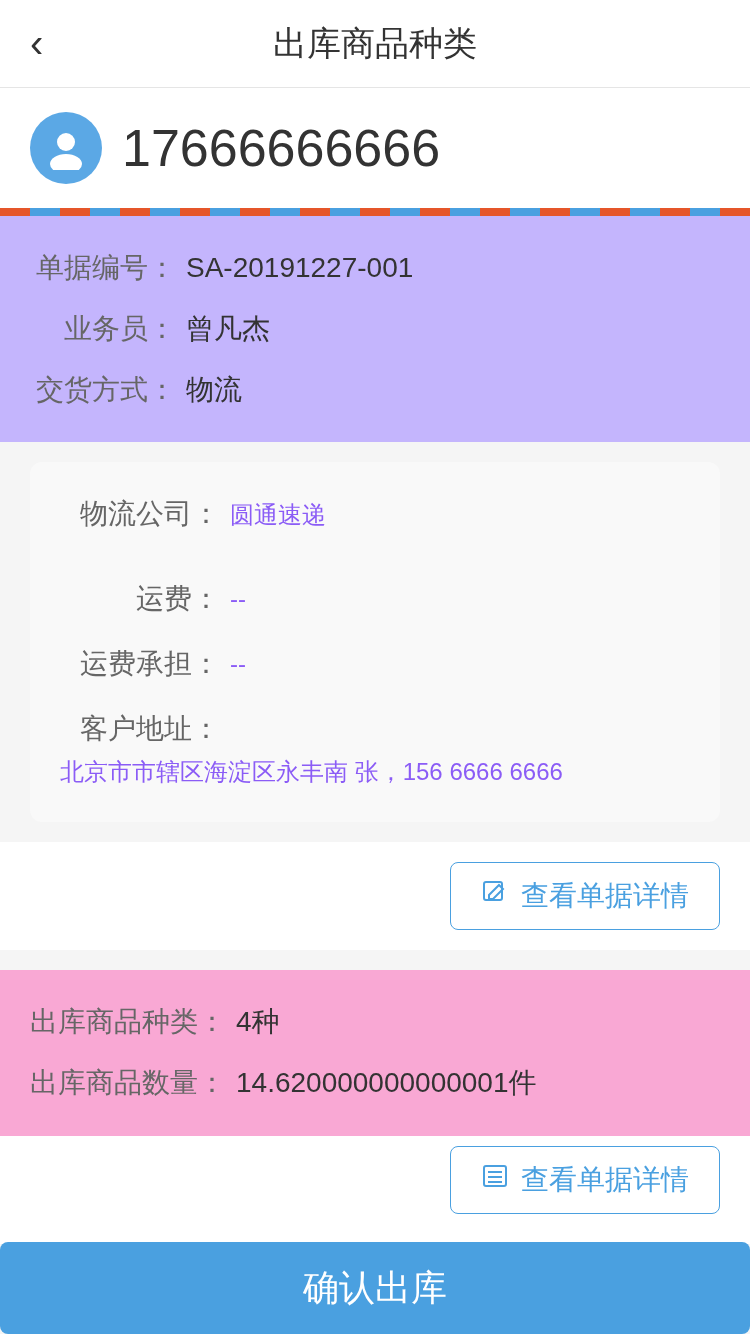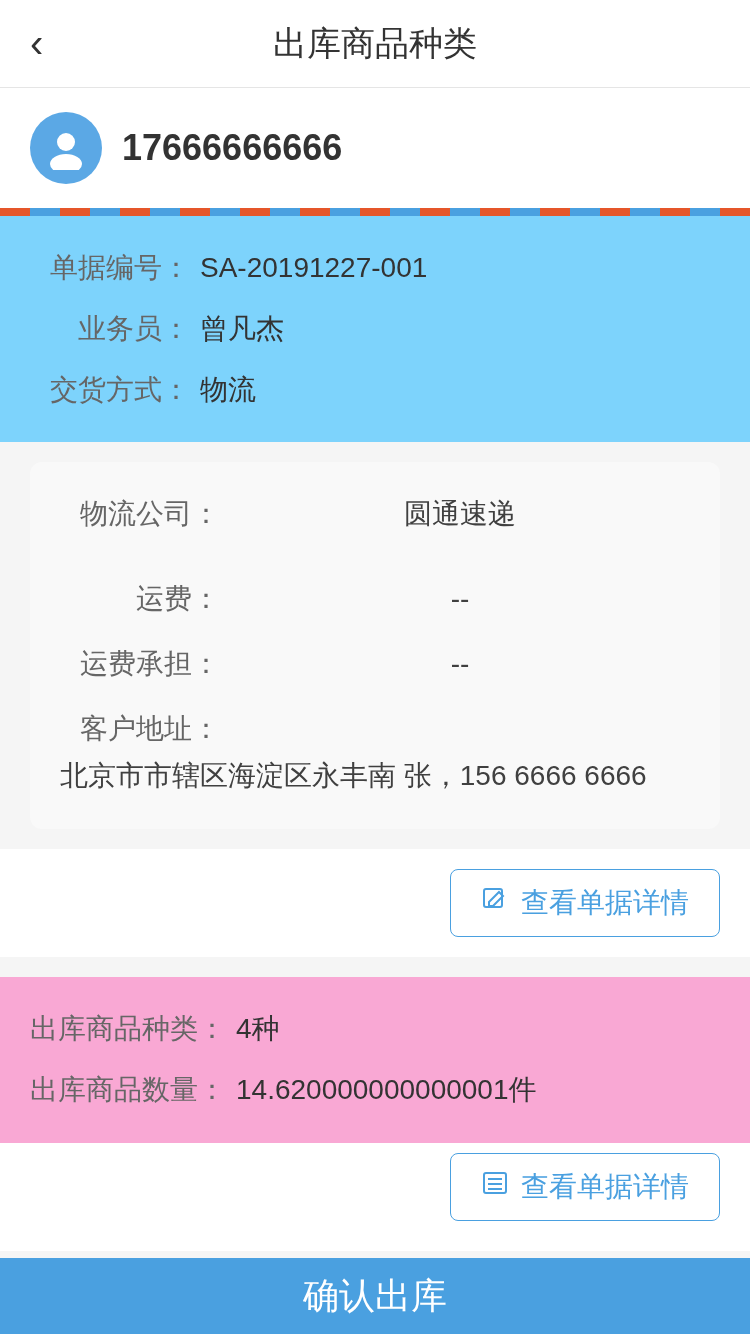--- a/index.html
+++ b/index.html
@@ -65,40 +65,40 @@
     .customer-avatar {
       width: 72px;
       height: 72px;
       border-radius: 50%;
       background: #5ba8e5;
       display: flex;
       align-items: center;
       justify-content: center;
     }
     .customer-phone {
-      font-size: 36px;
-      font-weight: 700;
+      font-size: 52px;
+      font-weight: 400;
       color: #333;
     }
 
     
     .dashed-divider {
       height: 8px;
       background: repeating-linear-gradient(
         90deg,
         #e5562a 0px, #e5562a 30px,
         #4aa0e0 30px, #4aa0e0 60px
       );
       margin-bottom: 0;
     }
 
     
     .section {
-      background: #7dd3fc;
-      padding: 30px 30px;
+      background: #c4b5fd;
+      padding: 30px 16px;
       margin-bottom: 20px;
     }
     .section-row {
       display: flex;
       align-items: flex-start;
       margin-bottom: 16px;
       line-height: 1.6;
     }
     .section-row:last-child { margin-bottom: 0; }
     .row-label {
@@ -131,24 +131,23 @@
     .logistics-row:last-child { margin-bottom: 0; }
     .logistics-label {
       color: #666;
       font-size: 28px;
       min-width: 160px;
       text-align: right;
       margin-right: 10px;
       flex-shrink: 0;
     }
     .logistics-value {
-      color: #404040;
-      font-size: 28px;
+      color: #8b5cf6;
+      font-size: 24px;
       flex: 1;
-      text-align: center;
     }
     .logistics-value.multiline {
       line-height: 1.7;
     }
     .tracking-row {
       display: flex;
       align-items: center;
     }
     .location-icon {
       width: 40px;
@@ -209,25 +208,26 @@
       cursor: pointer;
     }
 
     
     .confirm-btn-bar {
       position: fixed;
       bottom: 0;
       left: 0;
       width: 750px;
       background: #4aa0e0;
-      height: 76px;
+      height: 92px;
       display: flex;
       align-items: center;
       justify-content: center;
       cursor: pointer;
+      border-radius: 8px;
     }
     .confirm-btn-text {
       color: #fff;
       font-size: 36px;
       font-weight: 500;
     }
 
     .page-wrapper {
       display: flex;
       flex-direction: column;

